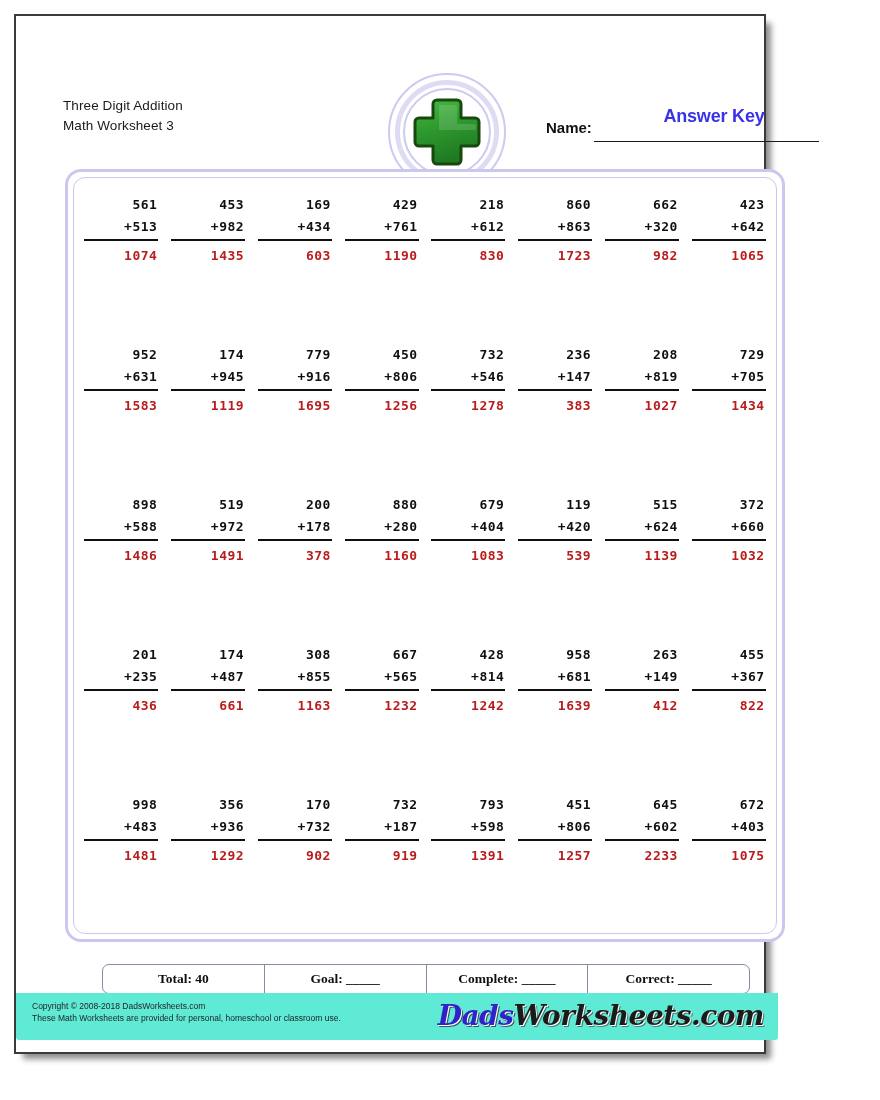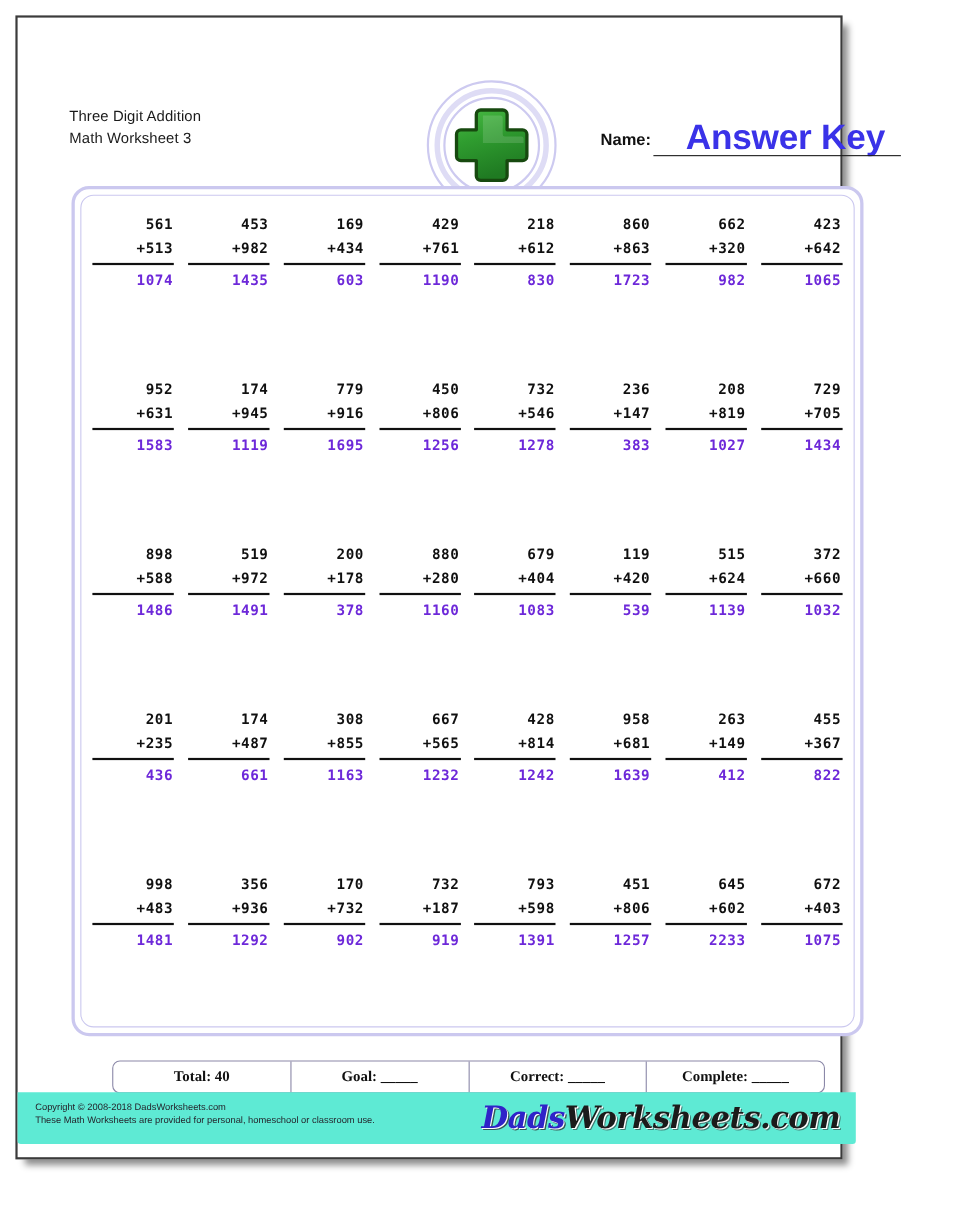--- a/index.html
+++ b/index.html
@@ -96,21 +96,21 @@
     width: 225px;
     height: 0;
     border-bottom: 1.5px solid #1a1a1a;
   }
   .answer-key {
     position: absolute;
     left: 598px;
     top: 90px;
     width: 200px;
     text-align: center;
-    font-size: 32px;
+    font-size: 18px;
     font-weight: bold;
     color: #3a32e8;
     letter-spacing: -.2px;
   }
 
   
   .panel-outer {
     position: absolute;
     left: 49px;
     top: 153px;
@@ -169,21 +169,21 @@
     padding-right: 1px;
     line-height: 22px;
     border-bottom: 2px solid #101010;
     padding-bottom: 1px;
   }
   .prob .ans {
     text-align: right;
     padding-right: 1px;
     line-height: 24px;
     padding-top: 3px;
-    color: #6d28d9;
+    color: #b91c1c;
   }
 
   
   .totals {
     position: absolute;
     left: 86px;
     top: 948px;
     width: 648px;
     height: 30px;
     border: 1.5px solid #8b88a8;
@@ -574,22 +574,22 @@
               </div>
             </div>
           </div>
         </div>
     </div>
   </div>
 
   <div class="totals">
     <div class="tcell">Total: 40</div>
     <div class="tcell">Goal: _____</div>
+    <div class="tcell">Complete: _____</div>
     <div class="tcell">Correct: _____</div>
-    <div class="tcell">Complete: _____</div>
   </div>
 
   <div class="footer">
     <div class="copy">
       <div>Copyright © 2008-2018 DadsWorksheets.com</div>
       <div>These Math Worksheets are provided for personal, homeschool or classroom use.</div>
     </div>
     <div class="brand"><span class="b1">Dads</span><span class="b2">Worksheets.com</span></div>
   </div>
 

